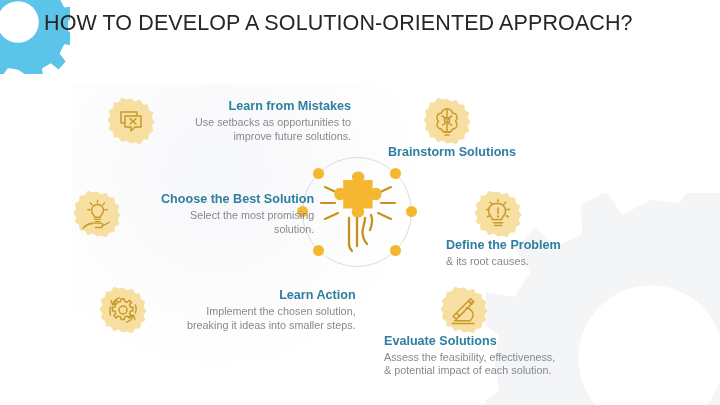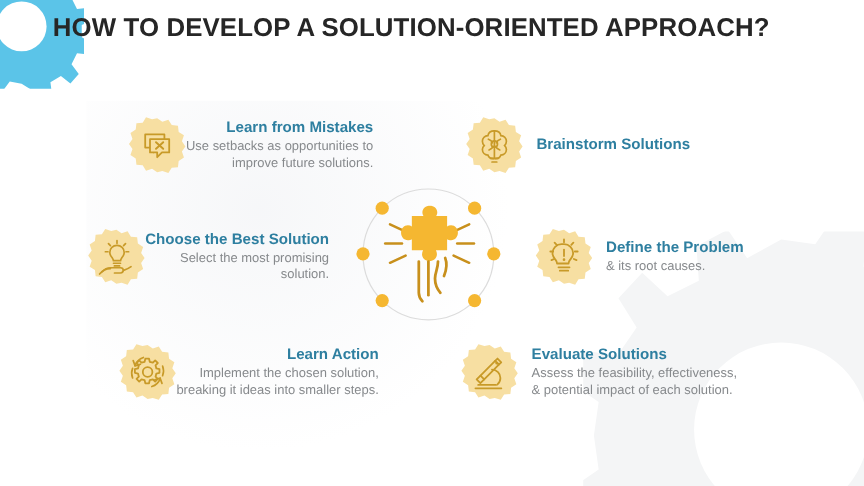--- a/index.html
+++ b/index.html
@@ -13,35 +13,35 @@
 
   
   .bg-gear-corner{position:absolute;left:-34px;top:-30px;width:104px;height:104px;}
   .bg-gear-big{position:absolute;right:-96px;bottom:-118px;width:330px;height:330px;opacity:1;}
   .bg-wash{position:absolute;left:72px;top:84px;width:360px;height:300px;
     background:radial-gradient(ellipse at 40% 30%, rgba(245,246,248,.9) 0%, rgba(255,255,255,0) 68%);}
 
   
   .title{
     position:absolute;left:44px;top:11px;
-    font-size:21.5px;font-weight:bold;color:#262626;
+    font-size:21.5px;font-weight:normal;color:#262626;
     letter-spacing:.1px;white-space:nowrap;
     font-family:"Liberation Sans","DejaVu Sans",sans-serif;
   }
 
   
   .hub{position:absolute;left:302px;top:157px;width:110px;height:110px;}
   .hub-ring{position:absolute;inset:0;border-radius:50%;border:1.6px solid #dcdcdc;box-sizing:border-box;}
   .hub-dot{position:absolute;width:11px;height:11px;border-radius:50%;background:#F5B731;}
   .hub-art{position:absolute;left:17px;top:14px;width:78px;height:82px;}
 
   
   .step{position:absolute;display:flex;align-items:center;}
-  .step.right-text{flex-direction:row;}
-  .step.left-text{flex-direction:row-reverse;}
+  .step.right-text{flex-direction:column;}
+  .step.left-text{flex-direction:row-reverse;gap:40px;}
   .txt{display:flex;flex-direction:column;}
   .step.left-text .txt{align-items:flex-end;text-align:right;}
   .step.right-text .txt{align-items:flex-start;text-align:left;}
   .s-title{
     color:#2E7FA0;font-size:12.6px;font-weight:bold;line-height:15px;
     white-space:nowrap;margin-bottom:2px;
   }
   .s-desc{color:#86898c;font-size:10.8px;line-height:13.4px;font-weight:normal;}
   .s-desc span{display:block;white-space:nowrap;}
 

